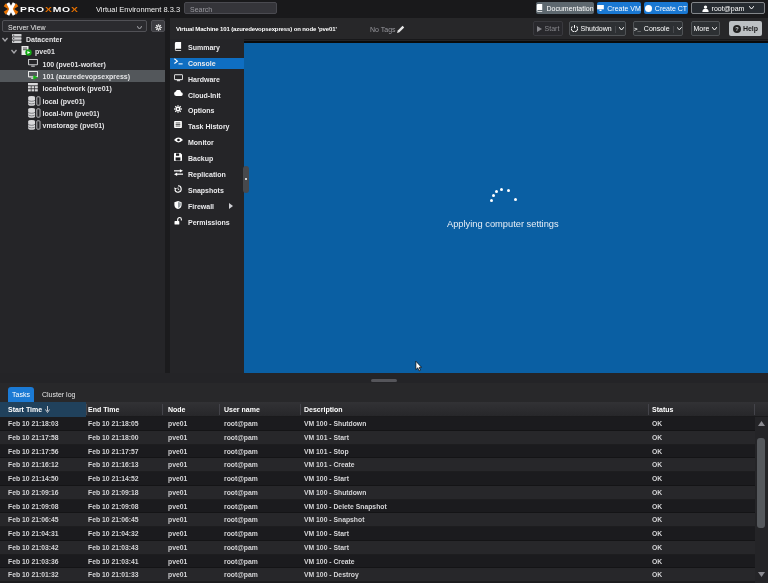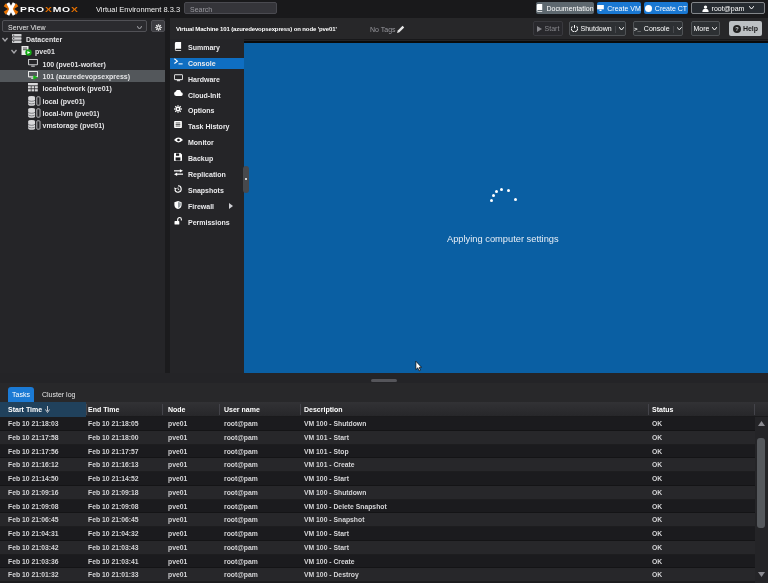--- a/index.html
+++ b/index.html
@@ -347,21 +347,21 @@
 <div class="abs" style="left:244px;top:41px;width:524px;height:332px;background:#0a0a0a">
   <div class="abs" style="left:0;top:2px;width:524px;height:330px;background:#0a5fa3"></div>
   <div id="spinner">
       <div class="abs" style="left:246.3px;top:158px;width:3px;height:3px;border-radius:50%;background:#fff"></div>
       <div class="abs" style="left:247.8px;top:152.9px;width:3px;height:3px;border-radius:50%;background:#fff"></div>
       <div class="abs" style="left:251.3px;top:149.4px;width:3px;height:3px;border-radius:50%;background:#fff"></div>
       <div class="abs" style="left:255.8px;top:147px;width:3px;height:3px;border-radius:50%;background:#fff"></div>
       <div class="abs" style="left:263.1px;top:147.9px;width:3px;height:3px;border-radius:50%;background:#fff"></div>
       <div class="abs" style="left:270px;top:156.7px;width:3px;height:3px;border-radius:50%;background:#fff"></div>
     </div>
-  <div class="txt" style="left:203px;top:194px;font-size:9.3px;color:#e7eef6">Applying computer settings</div>
+  <div class="txt" style="left:203px;top:179px;font-size:9.3px;color:#e7eef6">Applying computer settings</div>
 
   <svg class="abs" style="left:171px;top:320px" width="7" height="11" viewBox="0 0 8 12">
       <path d="M1 0 L1 9.5 L3.2 7.5 L4.6 11 L6.2 10.3 L4.8 7 L7.5 7 Z" fill="#fff" stroke="#000" stroke-width=".8"></path>
     </svg>
 </div>
 
 <div class="abs" style="left:243px;top:166px;width:6px;height:27px;background:#47494d;border-radius:3px">
   <div class="abs" style="left:2px;top:12px;width:2px;height:2px;background:#fff;border-radius:1px"></div>
 </div>
 

